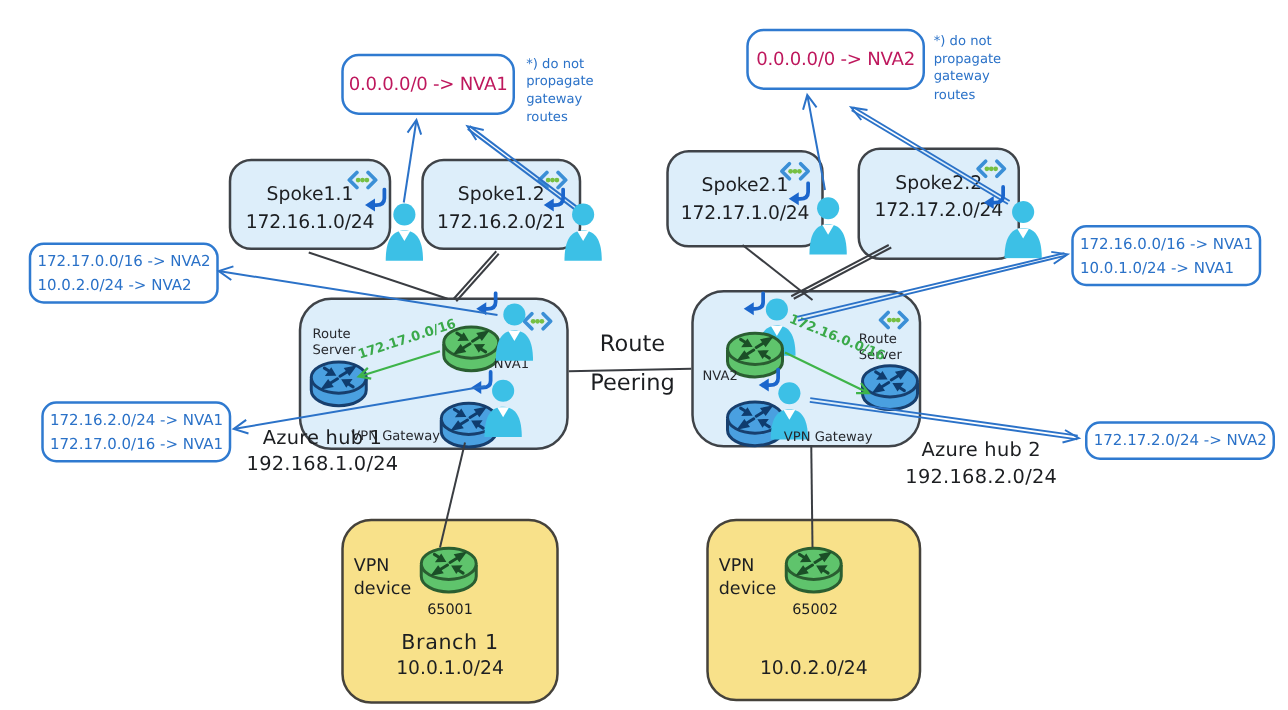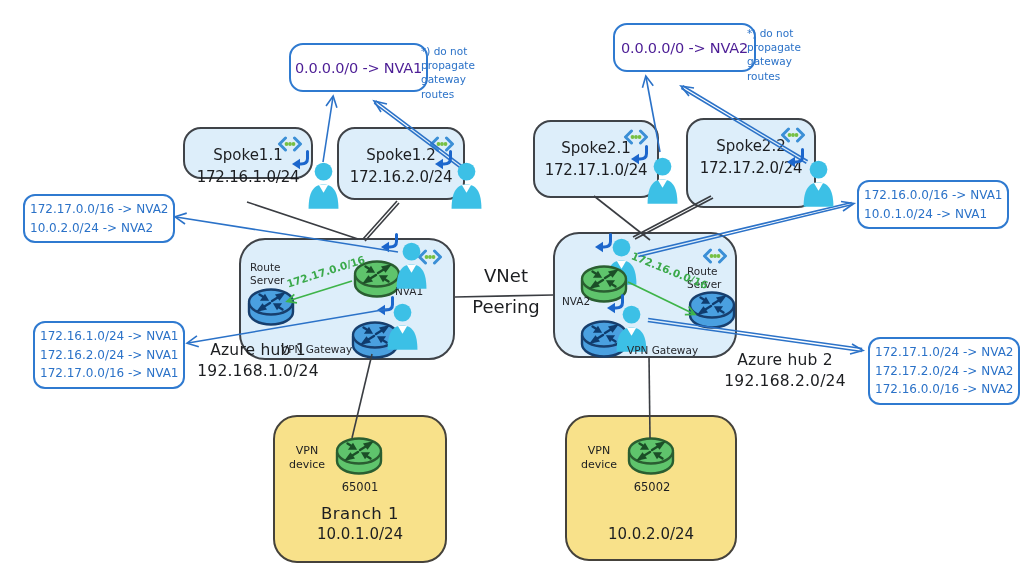--- a/index.html
+++ b/index.html
@@ -17,36 +17,36 @@
   .branch{
     position:absolute;background:#f8e18a;border:2.5px solid #45423b;border-radius:24px;z-index:1;
   }
   
   .rt{
     position:absolute;background:#ffffff;border:2px solid #2f7ad0;border-radius:12px;
     color:#2b72c8;font-size:12px;line-height:1.55;padding:4px 5px;white-space:nowrap;z-index:3;
   }
   .udr{
     position:absolute;background:#ffffff;border:2px solid #2f7ad0;border-radius:14px;
-    color:#4c1d95;font-size:14.5px;display:flex;align-items:center;justify-content:center;
-    white-space:nowrap;z-index:3;letter-spacing:-0.2px;margin-left:16px;
+    color:#be185d;font-size:14.5px;display:flex;align-items:center;justify-content:center;
+    white-space:nowrap;z-index:3;letter-spacing:-0.2px;
   }
   .note{
     position:absolute;color:#2b72c8;font-size:10.5px;line-height:1.35;z-index:3;
   }
   
   .spoke-title{position:absolute;left:0;right:0;top:17px;text-align:center;font-size:15px;}
   .spoke-cidr{position:absolute;left:0;right:0;top:39px;text-align:center;font-size:15px;letter-spacing:-0.2px;}
   .cap{position:absolute;text-align:center;font-size:15.5px;line-height:1.35;z-index:3;letter-spacing:0.2px;}
   .cap div{white-space:nowrap;}
   .peer{position:absolute;text-align:center;font-size:18px;line-height:1.7;z-index:3;}
   .ilabel{position:absolute;font-size:10.5px;color:#26282d;line-height:1.25;}
   .nowrap{white-space:nowrap;}
   .greenlabel{position:absolute;font-size:10.5px;font-weight:bold;color:#3aa94a;white-space:nowrap;z-index:2;}
-  .branch-dev{position:absolute;font-size:11px;line-height:1.3;text-align:center;}
+  .branch-dev{position:absolute;font-size:14px;line-height:1.3;text-align:left;}
   .branch-asn{position:absolute;font-size:11.5px;text-align:center;}
   .branch-name{position:absolute;left:0;right:0;text-align:center;font-size:16.5px;letter-spacing:0.5px;}
   .branch-cidr{position:absolute;left:0;right:0;text-align:center;font-size:15px;}
   
   .router{--rb:#5fc46c;--ro:#2a5e31;--ra:#1b4f27;position:absolute;}
   .router.blue{--rb:#4aa0e0;--ro:#173f6e;--ra:#0f3c6e;}
   .person{--pc:#3cc0e6;position:absolute;}
   .enter{--ec:#1b66cc;position:absolute;}
   .vneticon{position:absolute;}
   #wires{position:absolute;left:0;top:0;z-index:5;pointer-events:none;}
@@ -100,47 +100,44 @@
   <div class="udr" style="left:597px;top:23px;width:143px;height:49px">
     <span>0.0.0.0/0 -&gt; NVA2</span>
   </div>
   <div class="note" style="left:747px;top:26px;width:56px">*) do not propagate gateway routes</div>
 
   <div class="rt" style="left:23px;top:194px">
     <div>172.17.0.0/16 -&gt; NVA2</div>
     <div>10.0.2.0/24 -&gt; NVA2</div>
   </div>
   <div class="rt" style="left:33px;top:321px">
-    <div>172.16.1.0/24 -&gt; NVA1</div>
     <div>172.16.2.0/24 -&gt; NVA1</div>
     <div>172.17.0.0/16 -&gt; NVA1</div>
   </div>
   <div class="rt" style="left:857px;top:180px">
     <div>172.16.0.0/16 -&gt; NVA1</div>
     <div>10.0.1.0/24 -&gt; NVA1</div>
   </div>
   <div class="rt" style="left:868px;top:337px">
-    <div>172.17.1.0/24 -&gt; NVA2</div>
     <div>172.17.2.0/24 -&gt; NVA2</div>
-    <div>172.16.0.0/16 -&gt; NVA2</div>
-  </div>
-
-  <div class="vnetbox" style="left:183px;top:127px;width:130px;height:52px">
+  </div>
+
+  <div class="vnetbox" style="left:183px;top:127px;width:130px;height:73px">
     <svg class="vneticon" style="right:8px;top:7px" width="26" height="16">
         <use href="#sym-vnet"></use>
       </svg>
     <div class="spoke-title">Spoke1.1</div>
     <div class="spoke-cidr">172.16.1.0/24</div>
   </div>
   <div class="vnetbox" style="left:337px;top:127px;width:128px;height:73px">
     <svg class="vneticon" style="right:8px;top:7px" width="26" height="16">
         <use href="#sym-vnet"></use>
       </svg>
     <div class="spoke-title">Spoke1.2</div>
-    <div class="spoke-cidr">172.16.2.0/24</div>
+    <div class="spoke-cidr">172.16.2.0/21</div>
   </div>
   <div class="vnetbox" style="left:533px;top:120px;width:126px;height:78px">
     <svg class="vneticon" style="right:8px;top:7px" width="26" height="16">
         <use href="#sym-vnet"></use>
       </svg>
     <div class="spoke-title">Spoke2.1</div>
     <div class="spoke-cidr">172.17.1.0/24</div>
   </div>
   <div class="vnetbox" style="left:686px;top:118px;width:130px;height:90px">
     <svg class="vneticon" style="right:8px;top:7px" width="26" height="16">
@@ -239,21 +236,21 @@
         <use href="#sym-person"></use>
       </svg>
     <div class="ilabel nowrap" style="left:72px;top:110px">VPN Gateway</div>
   </div>
   <div class="cap" style="left:703px;top:350px;width:164px">
     <div>Azure hub 2</div>
     <div>192.168.2.0/24</div>
   </div>
 
   <div class="peer" style="left:463px;top:261px;width:86px">
-    <div>VNet</div>
+    <div>Route</div>
     <div>Peering</div>
   </div>
 
   <div class="branch" style="left:273px;top:415px;width:174px;height:148px">
     <div class="branch-dev" style="left:8px;top:27px;width:48px">VPN device</div>
     <svg class="router" style="left:60px;top:18px" width="48" height="44">
         <use href="#sym-router"></use>
       </svg>
     <div class="branch-asn" style="left:50px;top:63px;width:70px">65001</div>
     <div class="branch-name" style="top:87px">Branch 1</div>

